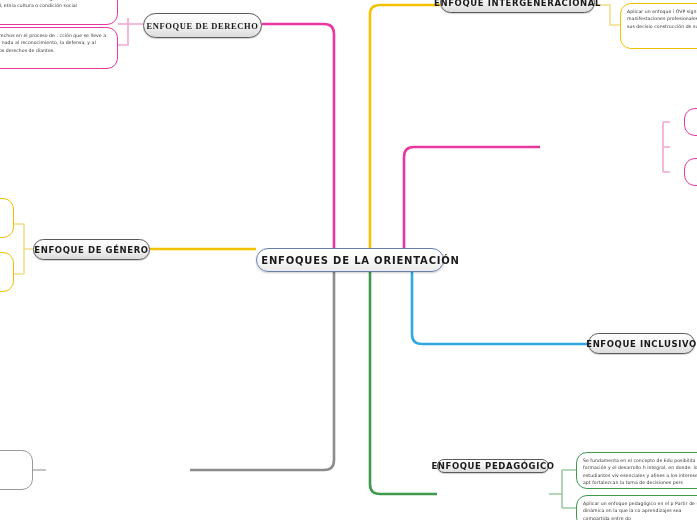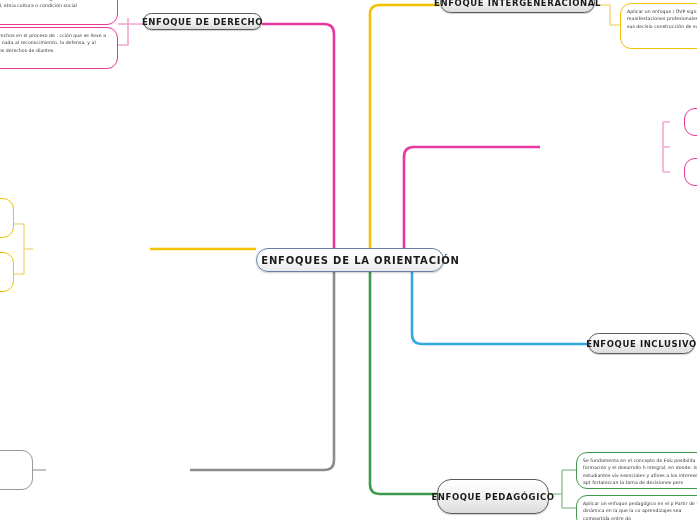--- a/index.html
+++ b/index.html
@@ -93,38 +93,41 @@
     <path d="M 46 470 L 33 470" fill="none" stroke="#b5b5b5" stroke-width="1.6"></path>
 
     <path d="M 549 494 L 562 494 M 562 470 L 562 508 M 562 470 L 576 470 M 562 508 L 576 508" fill="none" stroke="#9ccaa3" stroke-width="1.6"></path>
 
   </svg>
 
   <div class="node central" style="left:256px;top:248px;width:188px;height:24px;padding-left:33px;">
     <span>ENFOQUES DE LA ORIENTACIÓN</span>
   </div>
 
-  <div class="node" style="left:143px;top:13px;width:119px;height:17px;">
+  <div class="node" style="left:143px;top:13px;width:119px;height:25px;font-family:Liberation Serif, serif;">
     <span>ENFOQUE DE DERECHO</span>
   </div>
 
   <div class="node" style="left:440px;top:-8px;width:155px;height:21px;">
     <span>ENFOQUE INTERGENERACIONAL</span>
   </div>
 
 
   <div class="node" style="left:588px;top:333px;width:107px;height:21px;">
     <span>ENFOQUE INCLUSIVO</span>
   </div>
 
-  <div class="node" style="left:437px;top:479px;width:112px;height:35px;">
+  <div class="node" style="left:437px;top:459px;width:112px;height:14px;">
     <span>ENFOQUE PEDAGÓGICO</span>
   </div>
 
 
+  <div class="node" style="left:33px;top:239px;width:117px;height:21px;">
+    <span>ENFOQUE DE GÉNERO</span>
+  </div>
 
   <div class="note pink" style="left:-36px;top:-10px;width:154px;height:35px;">
     <p>independientemente de su sexo (género), orientación sexual, edad, etnia cultura o condición social</p>
   </div>
 
   <div class="note pink" style="left:-36px;top:27px;width:154px;height:42px;">
     <p>foque de derechos en el proceso de : cción que se lleve a cabo deberá nada al reconocimiento, la defensa, y al respeto de los derechos de diantes.</p>
   </div>
 
   <div class="note yellow" style="left:620px;top:3px;width:130px;height:46px;">

